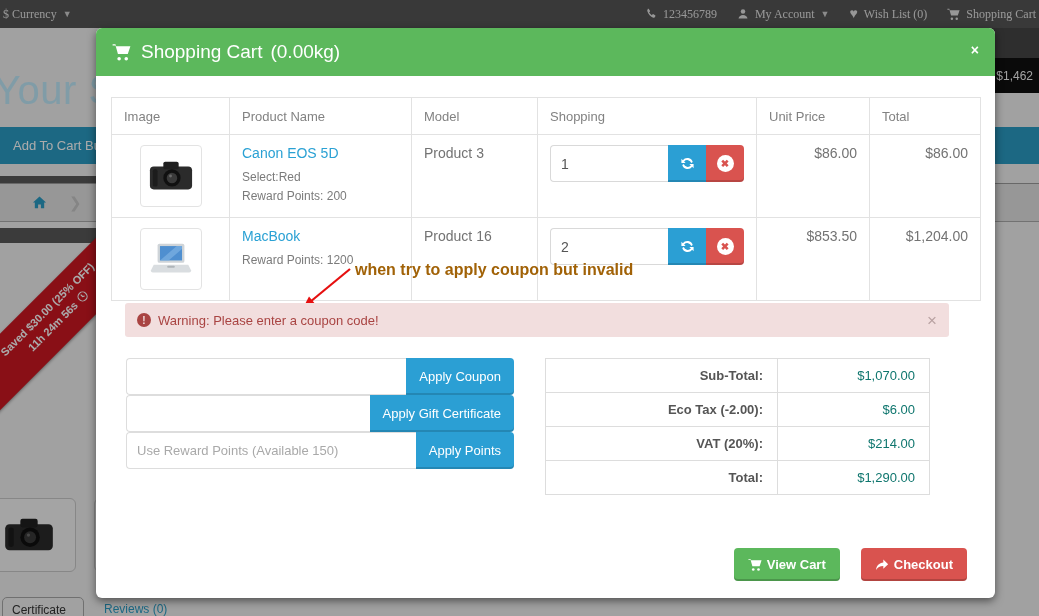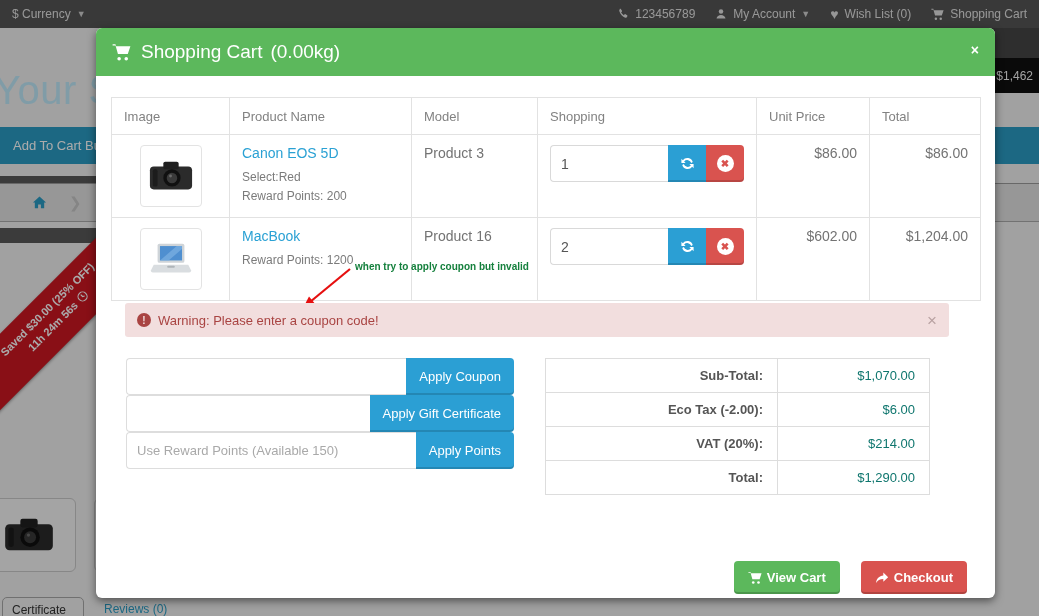--- a/index.html
+++ b/index.html
@@ -3,21 +3,21 @@
 <meta charset="utf-8">
 <style>
   * { margin:0; padding:0; box-sizing:border-box; }
   html,body { width:1039px; height:616px; overflow:hidden; }
   body { font-family:"Liberation Sans", sans-serif; background:#f0f0f0; position:relative; }
   svg { display:block; }
 
   
   .bg { position:absolute; inset:0; z-index:1; }
   .topbar { position:absolute; left:0; top:0; width:1039px; height:28px; background:#555555;
-            display:flex; align-items:center; padding:0 12px; color:#e2e2e2; font-size:12px; }
+            display:flex; align-items:center; padding:0 3px; color:#e2e2e2; font-size:12px;font-family:Liberation Serif, serif; }
   .topbar .grp { display:flex; align-items:center; gap:6px; cursor:pointer; }
   .topbar .right { margin-left:auto; display:flex; align-items:center; gap:20px; }
   .caret { font-size:9px; color:#cfcfcf; }
   .store-title { position:absolute; left:-6px; top:68px; font-size:40px; color:#bfe9fa; letter-spacing:.5px; }
   .teal-bar { position:absolute; left:0; top:127px; width:1039px; height:37px; background:#2b9cc4;
               color:#fff; font-size:13px; display:flex; align-items:center; padding-left:13px; }
   .dark-strip1 { position:absolute; left:0; top:176px; width:110px; height:7px; background:#585858; }
   .dark-strip2 { position:absolute; left:0; top:228px; width:110px; height:15px; background:#585858; }
   .price-banner { position:absolute; left:960px; top:28px; width:79px; height:30px; background:#454545; }
   .price-badge { position:absolute; left:960px; top:58px; width:79px; height:35px; background:#0f0f0f;
@@ -68,21 +68,21 @@
   .qty-group { display:flex; align-items:stretch; height:37px; }
   .qty-input { width:118px; border:1px solid #d9d9d9; border-right:none; border-radius:4px 0 0 4px;
                padding:0 10px; font-size:14px; color:#555; font-family:"Liberation Sans", sans-serif; }
   .btn-sq { width:38px; display:flex; align-items:center; justify-content:center; border:none; cursor:pointer;
             box-shadow:inset 0 -2px rgba(0,0,0,.15); }
   .btn-refresh { background:#2b9fd4; color:#fff; }
   .btn-remove { background:#d9534f; border-radius:0 4px 4px 0; }
   .rm-circle { width:17px; height:17px; background:#fff; border-radius:50%; color:#d9534f; font-size:10px;
                font-weight:bold; display:flex; align-items:center; justify-content:center; }
 
-  .annotation { position:absolute; left:259px; top:233px; color:#15803d; font-size:10px; font-weight:bold; }
+  .annotation { position:absolute; left:259px; top:233px; color:#a16207; font-size:16px; font-weight:bold; }
   .arrow-svg { position:absolute; left:196px; top:234px; }
 
   .warning { position:absolute; left:29px; top:275px; width:824px; height:34px; background:#f2dede;
              border-radius:3px; display:flex; align-items:center; padding:0 12px; color:#a94442; font-size:13px; }
   .warn-icon { width:14px; height:14px; border-radius:50%; background:#a94442; color:#f2dede; font-size:10px;
                font-weight:bold; display:flex; align-items:center; justify-content:center; margin-right:7px; flex:0 0 auto; }
   .warn-close { margin-left:auto; color:#b9a2a2; font-size:17px; cursor:pointer; line-height:1; }
 
   .coupons { position:absolute; left:30px; top:330px; width:388px; display:flex; flex-direction:column; gap:0; }
   .igroup { display:flex; height:37px; }
@@ -91,21 +91,21 @@
   .igroup input::placeholder { color:#a9a9a9; }
   .btn-blue { background:#2b9fd4; color:#fff; border:none; border-radius:0 4px 4px 0; font-size:13px;
               padding:0 13px; cursor:pointer; box-shadow:inset 0 -2px rgba(0,0,0,.15);
               font-family:"Liberation Sans", sans-serif; white-space:nowrap; }
 
   table.totals { position:absolute; left:449px; top:330px; width:385px; border-collapse:collapse; table-layout:fixed; }
   table.totals td { border:1px solid #ddd; height:34px; padding:0 14px; font-size:13px; text-align:right; }
   table.totals td.lbl { width:232px; font-weight:bold; color:#555; }
   table.totals td.val { color:#0f766e;text-align:right; }
 
-  .m-footer { position:absolute; right:28px; top:520px; display:flex; gap:21px;margin-top:13px; }
+  .m-footer { position:absolute; right:28px; top:520px; display:flex; gap:21px; }
   .btn-big { height:33px; border:none; border-radius:4px; color:#fff; font-weight:bold; font-size:13px;
              padding:0 14px; display:flex; align-items:center; gap:5px; cursor:pointer;
              box-shadow:inset 0 -2px rgba(0,0,0,.18); font-family:"Liberation Sans", sans-serif; }
   .btn-green { background:#5cb85c; }
   .btn-red { background:#d9534f; }
 </style>
 </head>
 <body>
 
 <div class="bg">
@@ -318,21 +318,21 @@
                     <path d="M13.6 6.3A6 6 0 0 0 3 4.5L1.5 3v4.5H6L4.4 5.9A4.5 4.5 0 0 1 12 7.4z"></path>
                     <path d="M2.4 9.7A6 6 0 0 0 13 11.5L14.5 13V8.5H10l1.6 1.6A4.5 4.5 0 0 1 4 8.6z"></path>
                   </svg>
                 </span>
           </button>
           <button class="btn-sq btn-remove">
             <span class="rm-circle">✖</span>
           </button>
         </div>
       </td>
-      <td class="r">$602.00</td>
+      <td class="r">$853.50</td>
       <td class="r">$1,204.00</td>
     </tr>
   </tbody>
     </table>
 
   <div class="annotation">when try to apply coupon but invalid</div>
   <svg class="arrow-svg" width="70" height="56" viewBox="0 0 70 56">
     <line x1="58" y1="7" x2="18" y2="40" stroke="#e60f0f" stroke-width="2.2"></line>
     <polygon points="11,46 17,34.5 23.4,42.2" fill="#e60f0f"></polygon>
   </svg>

